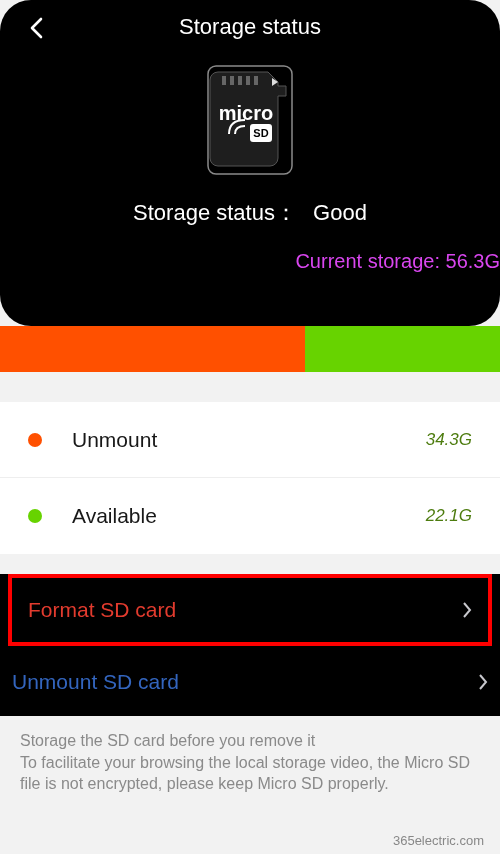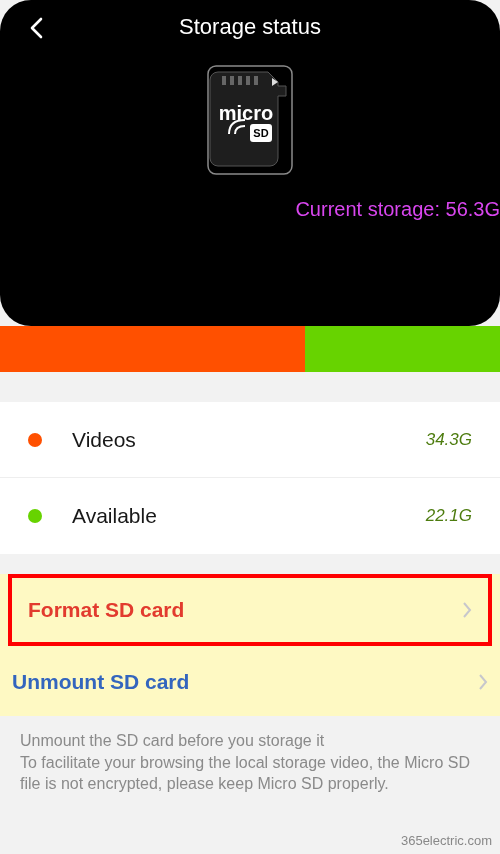--- a/index.html
+++ b/index.html
@@ -84,23 +84,22 @@
     flex: 1;
     font-size: 21px;
     color: #181818;
   }
   .row-val {
     font-size: 17px;
     color: #4d7c0f;
     font-style: italic;
   }
   .actions {
-    background: #fef9c3;
+    background: #000000;
     margin-top: 20px;
-    font-weight: bold;
   }
   .action-row {
     display: flex;
     align-items: center;
     height: 68px;
     padding: 0 12px;
     cursor: pointer;
     position: relative;
   }
   .action-row .label {
@@ -116,21 +115,21 @@
   }
   .format-wrap .action-row { padding: 0 16px; height: 64px; }
   .note {
     padding: 14px 20px 0 20px;
     color: #8a8a8a;
     font-size: 16px;
     line-height: 1.35;
   }
   .watermark {
     position: absolute;
-    right: 8px;
+    right: 16px;
     bottom: 6px;
     font-size: 13px;
     color: #888;
   }
 </style>
 </head>
 <body>
 
 <div class="top">
   <div class="back-btn">
@@ -149,35 +148,39 @@
     <rect x="40" y="12" width="4" height="9" fill="#666"></rect>
     <rect x="48" y="12" width="4" height="9" fill="#666"></rect>
     <polygon points="66,14 72,18 66,22" fill="#ddd"></polygon>
     <text x="40" y="56" fill="#fff" font-family="Arial" font-size="20" font-weight="bold" text-anchor="middle">micro</text>
     <rect x="44" y="60" width="22" height="18" rx="3" fill="#fff"></rect>
     <text x="55" y="73" fill="#000" font-family="Arial" font-size="11" font-weight="bold" text-anchor="middle">SD</text>
     <path d="M29 70 q0 -8 10 -8" fill="none" stroke="#fff" stroke-width="2"></path>
     <path d="M23 70 q0 -14 16 -14" fill="none" stroke="#fff" stroke-width="2"></path>
   </svg>
 
+  <div class="status-line">
+    <span>Storage status</span>：
+    <span class="val">Good</span>
+  </div>
   <div class="current-line">
     <span>Current storage</span>:
     <span>56.3G</span>
   </div>
 </div>
 
 <div class="bar">
   <div class="bar-videos" style="width:61%"></div>
   <div class="bar-avail" style="width:39%"></div>
 </div>
 
 <div class="list">
   <div class="row">
     <div class="dot" style="background:#ff5000"></div>
-    <div class="row-label">Videos</div>
+    <div class="row-label">Unmount</div>
     <div class="row-val">34.3G</div>
   </div>
   <div class="row">
     <div class="dot" style="background:#67d300"></div>
     <div class="row-label">Available</div>
     <div class="row-val">22.1G</div>
   </div>
 </div>
 
 <div class="actions">
@@ -191,17 +194,17 @@
   </div>
   <div class="action-row">
     <div class="label unmount-label">Unmount SD card</div>
     <svg class="chevron" width="10" height="18" viewBox="0 0 10 18">
       <polyline points="2,2 8,9 2,16" fill="none" stroke="#c7c7cc" stroke-width="2"></polyline>
     </svg>
   </div>
 </div>
 
 <div class="note">
-  <div>Unmount the SD card before you storage it</div>
+  <div>Storage the SD card before you remove it</div>
   <div>To facilitate your browsing the local storage video, the Micro SD file is not encrypted, please keep Micro SD properly.</div>
 </div>
 
 <div class="watermark">365electric.com</div>
 
 </body></html>

